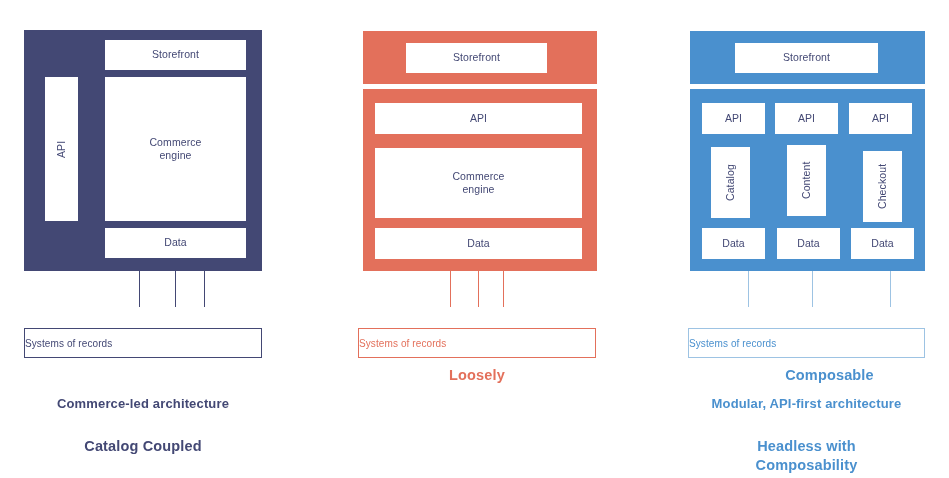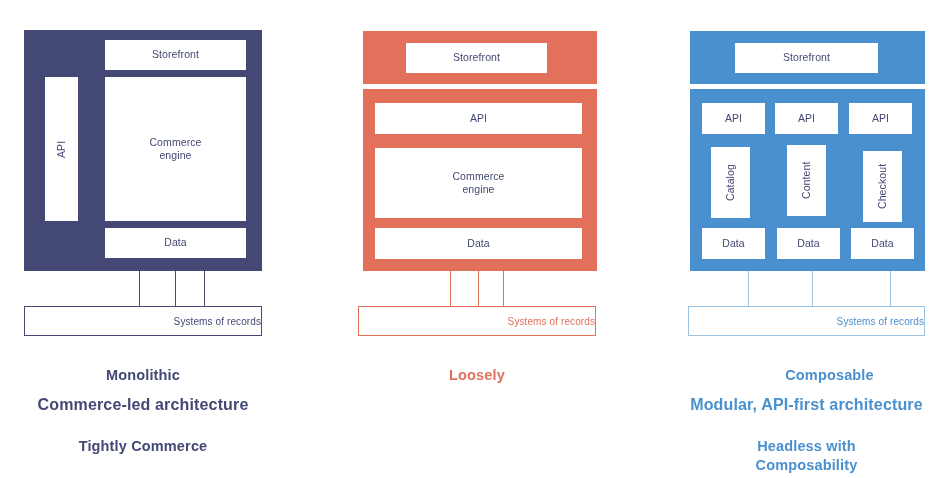--- a/index.html
+++ b/index.html
@@ -42,38 +42,39 @@
   .wbox.vert {
     writing-mode: vertical-rl;
     transform: rotate(180deg);
   }
   .sor {
     position: absolute;
     box-sizing: border-box;
     background: #ffffff;
     display: flex;
     align-items: center;
-    justify-content: flex-end;
+    justify-content: flex-start;
     font-size: 10px;
     letter-spacing: .1px;
+    margin-top: 22px;
   }
   .conn {
     position: absolute;
     width: 1px;
   }
 
   
   .cap {
     position: absolute;
     text-align: center;
     font-weight: bold;
     letter-spacing: .15px;
   }
   .cap-title   { font-size: 14.5px; }
-  .cap-sub     { font-size: 16px; }
+  .cap-sub     { font-size: 13px; }
   .cap-foot    { font-size: 14.5px; line-height: 1.32; }
 
   
   .navy  { background: #434874; }
   .redp  { background: #e3705b; }
   .bluep { background: #4a90ce; }
 
   .t-navy { color: #434874; }
   .t-red  { color: #e3705b; }
   .t-blue { color: #4a90ce; }
@@ -111,28 +112,25 @@
   </div>
 
   <div class="conn l-navy" style="left:139px; top:271px; height:36px;"></div>
   <div class="conn l-navy" style="left:175px; top:271px; height:36px;"></div>
   <div class="conn l-navy" style="left:204px; top:271px; height:36px;"></div>
 
   <div class="sor b-navy t-navy" style="left:24px; top:306px; width:238px; height:30px;">
     <span>Systems of records</span>
   </div>
 
-  <div class="cap cap-title t-navy" style="left:24px; top:367px; width:238px;">
-    <span>Monolithic</span>
-  </div>
   <div class="cap cap-sub t-navy" style="left:14px; top:396px; width:258px;">
     <span>Commerce-led architecture</span>
   </div>
   <div class="cap cap-foot t-navy" style="left:24px; top:437px; width:238px;">
-    <span>Tightly Commerce</span>
+    <span>Catalog Coupled</span>
   </div>
 
   <div class="panel redp" style="left:363px; top:31px; width:234px; height:53px;"></div>
 
   <div class="wbox" style="left:406px; top:43px; width:141px; height:30px;">
     <span>Storefront</span>
   </div>
 
   <div class="panel redp" style="left:363px; top:89px; width:234px; height:182px;"></div>
 

